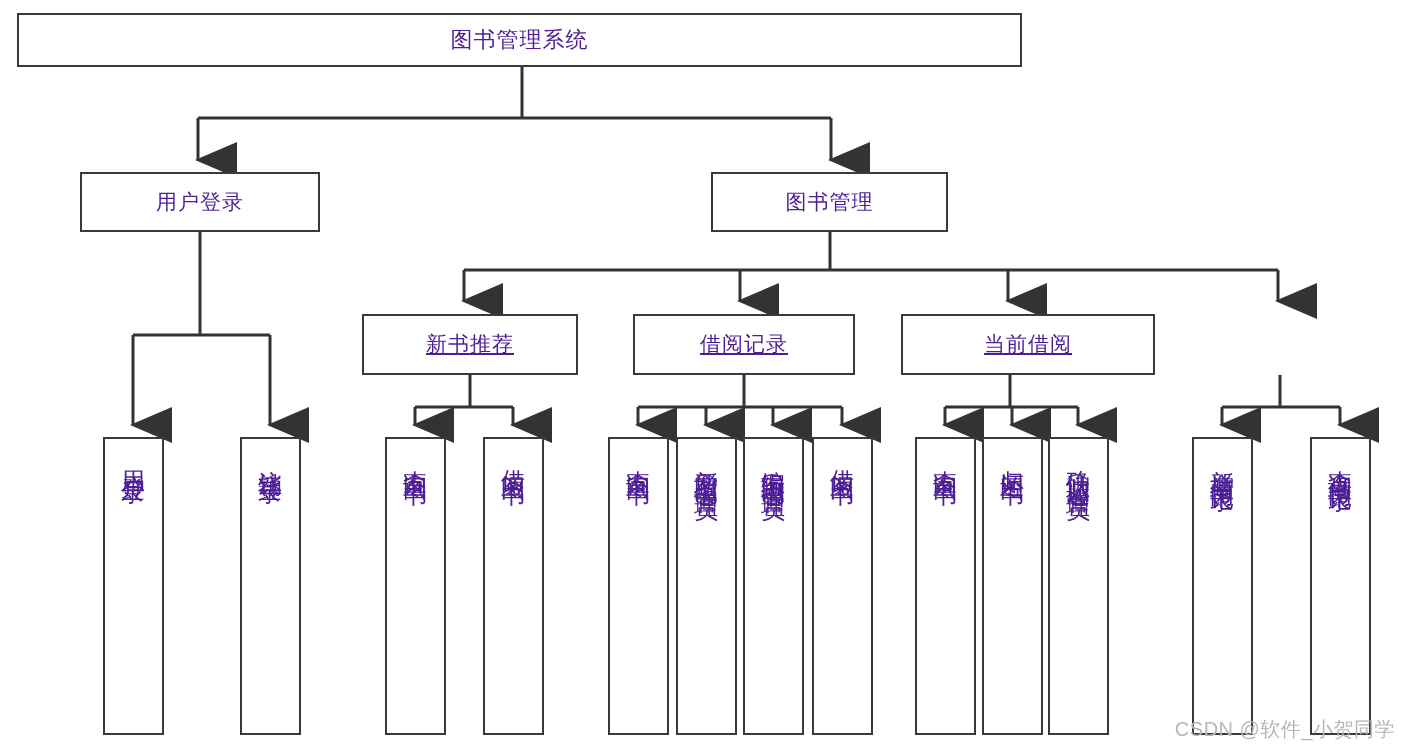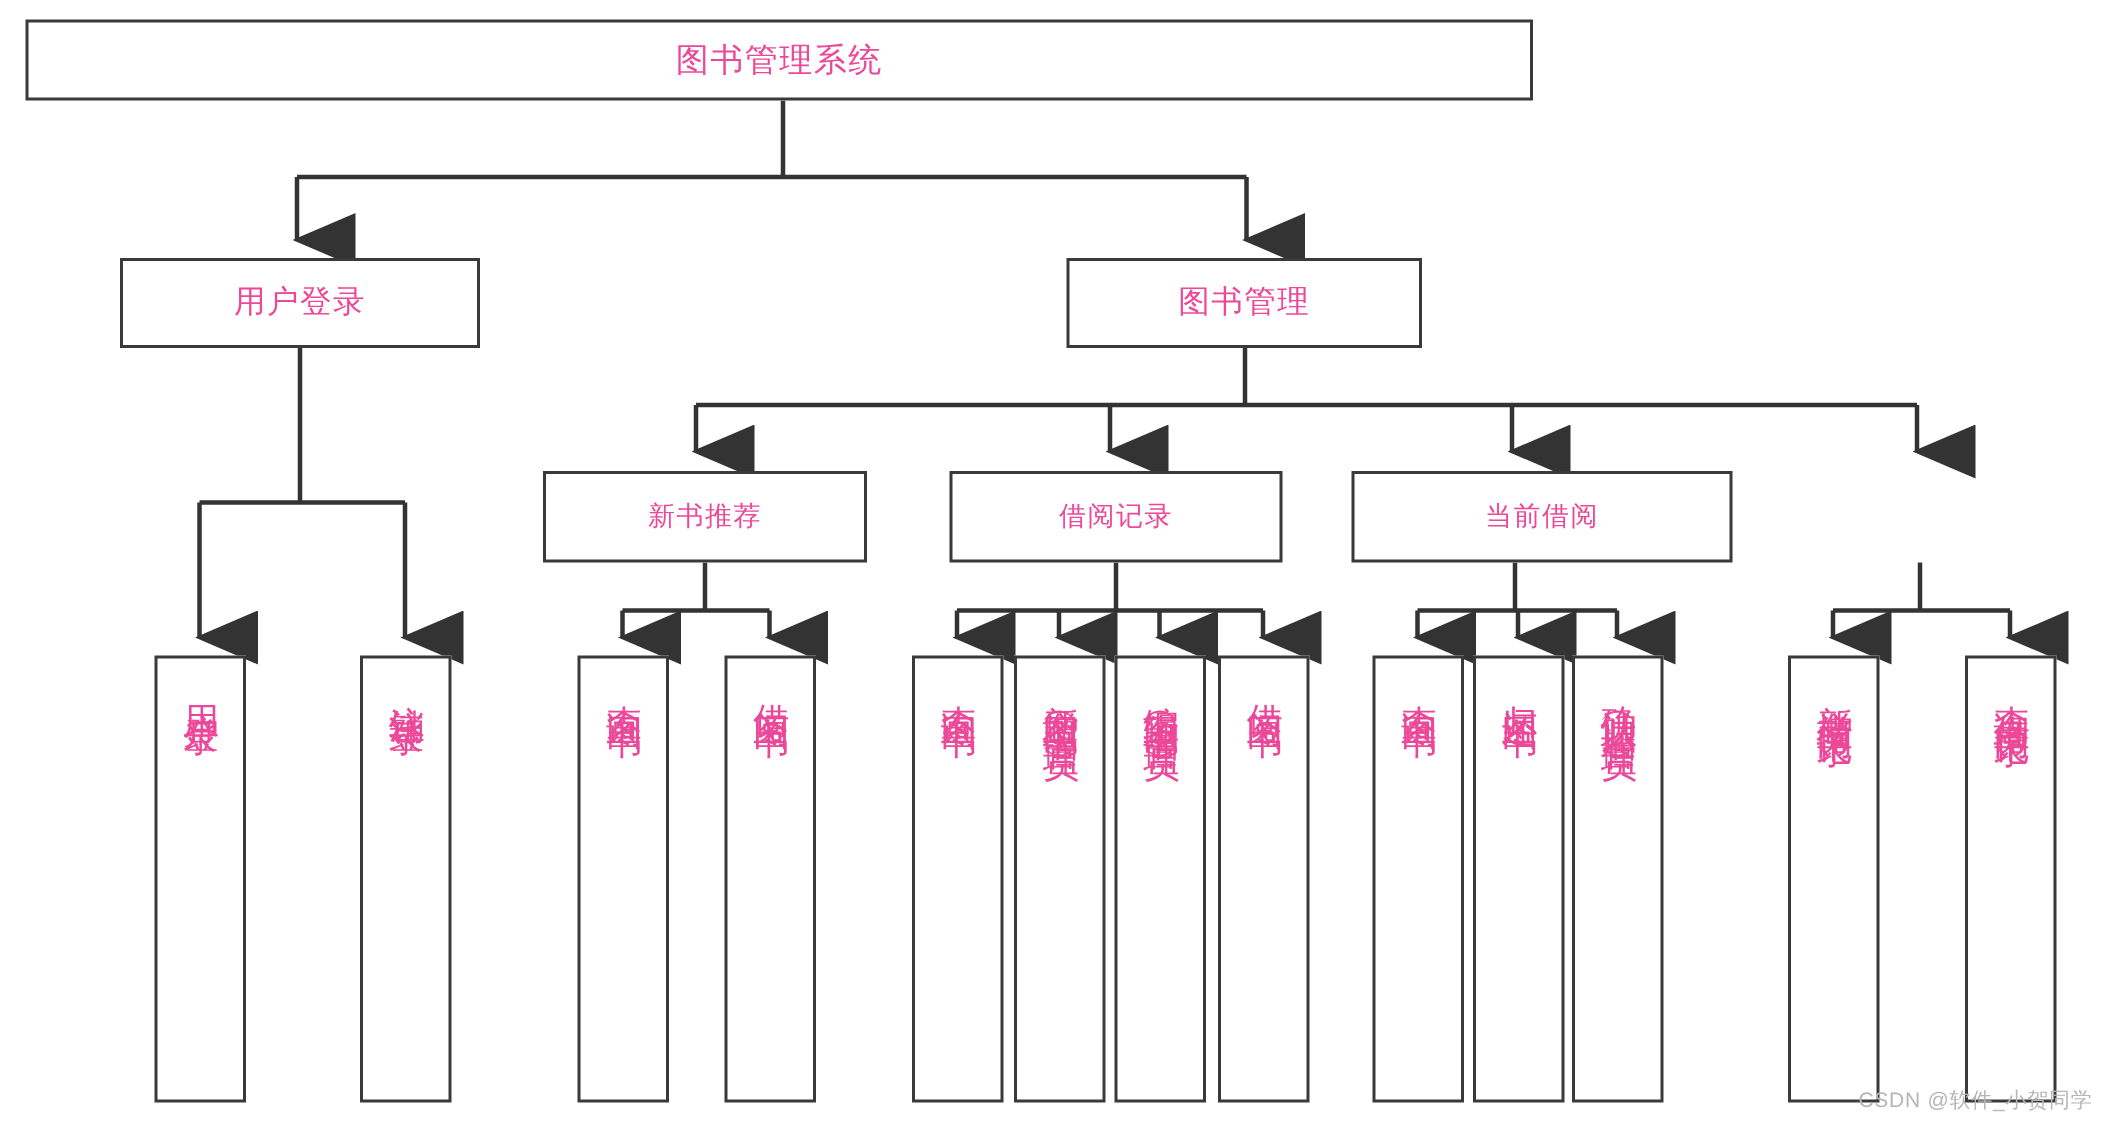--- a/index.html
+++ b/index.html
@@ -19,28 +19,28 @@
     background:#ffffff;
     border:2.5px solid #3a3a3a;
     display:flex;
     align-items:center;
     justify-content:center;
     text-align:center;
   }
   .node .label{
     font-size:21px;
     line-height:1.25;
-    color:#ec4899;
+    color:#4c1d95;
     letter-spacing:1px;
     white-space:nowrap;
   }
   
   .node.root .label{font-size:22px;}
   .node.lvl2 .label{font-size:21px;}
-  .node.lvl3 .label{font-size:18px;}
+  .node.lvl3 .label{font-size:21px;text-decoration:underline;}
 
   
   .node.leaf{
     align-items:flex-start;
     justify-content:center;
     padding-top:12px;
   }
   .node.leaf .label{
     writing-mode:vertical-rl;
     text-orientation:upright;
@@ -48,21 +48,21 @@
     line-height:1.05;
     letter-spacing:4px;
     white-space:normal;
     max-height:276px;
   }
 
   .watermark{
     position:absolute;
     right:10px;
     bottom:4px;
-    font-size:14px;
+    font-size:20px;
     color:#b6b6b6;
     letter-spacing:0.5px;
     white-space:nowrap;
     pointer-events:none;
   }
 </style>
 </head>
 <body>
 
 <div id="diagram-root">

